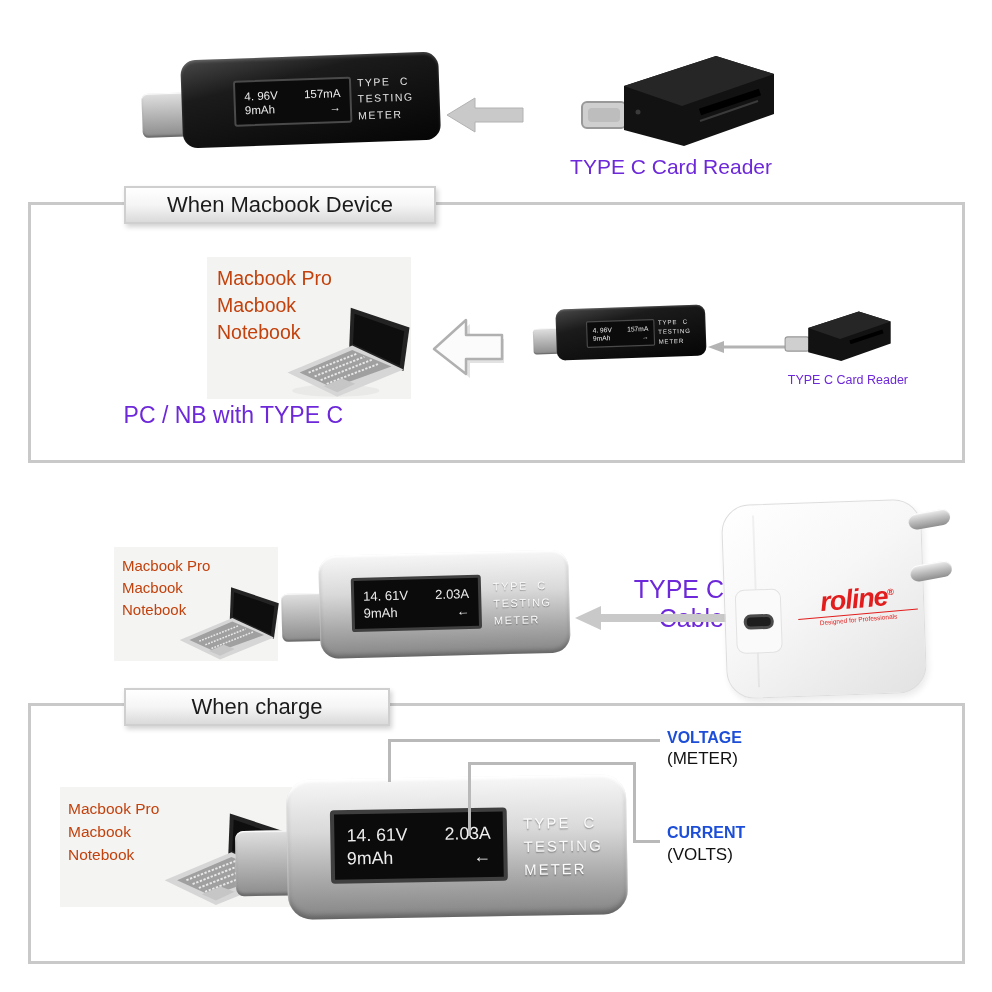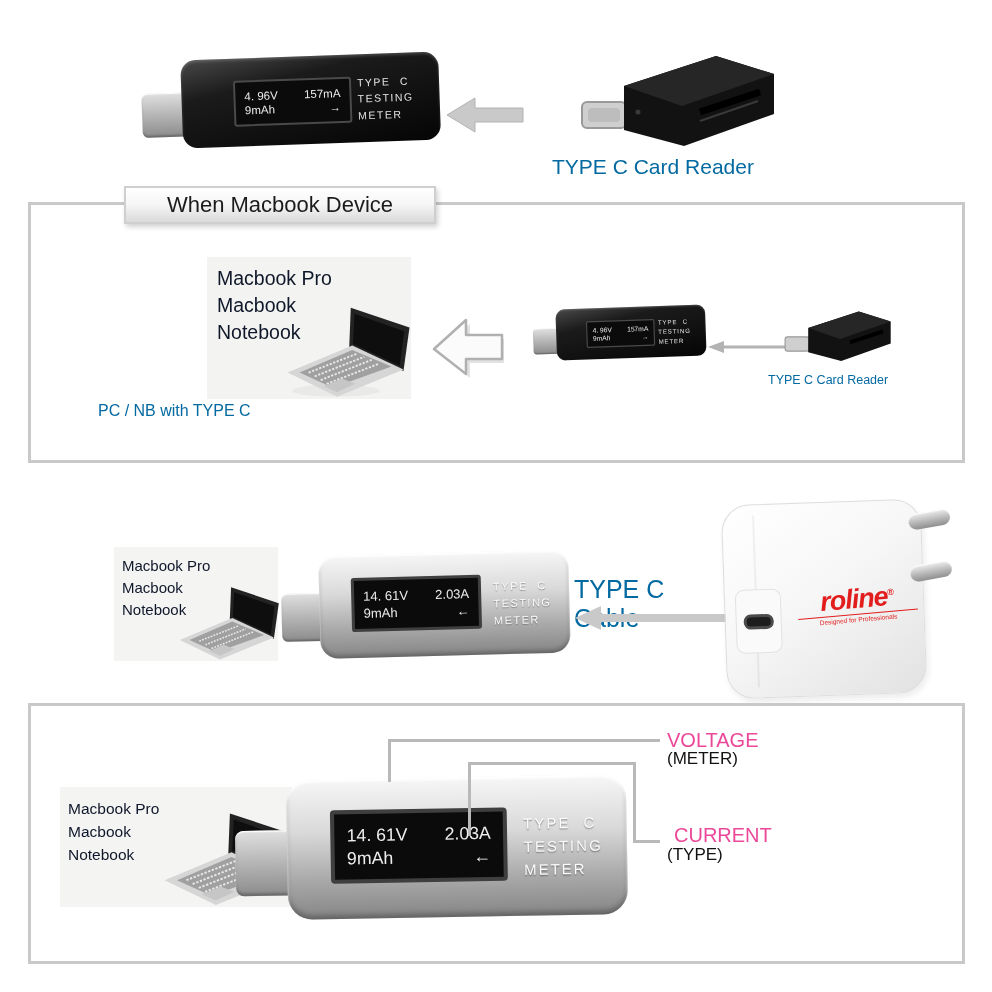--- a/index.html
+++ b/index.html
@@ -9,21 +9,21 @@
 
   
   .section-box{position:absolute;border:3px solid #c9c9c9;background:transparent;}
   .banner{position:absolute;height:34px;background:linear-gradient(180deg,#ffffff 0%,#f5f5f5 50%,#dadada 100%);
           border:2px solid #cfcfcf;box-shadow:2px 3px 5px rgba(0,0,0,.18);
           display:flex;align-items:center;justify-content:center;
           font-size:22px;color:#1b1b1b;z-index:8;}
 
   
   .panel{position:absolute;background:#f3f3f1;}
-  .panel .lines{position:absolute;color:#0f172a;}
+  .panel .lines{position:absolute;color:#c2410c;}
   .panel .lines div{white-space:nowrap;}
 
   
   .tester{position:absolute;transform-origin:top left;}
   .plug{position:absolute;border-radius:6px;background:linear-gradient(180deg,#e0e0e0 0%,#b9b9b9 45%,#8b8b8b 100%);
         box-shadow:inset 0 1px 1px #fff, inset 0 -2px 2px rgba(0,0,0,.25);}
   .display{position:absolute;background:#0b0b0b;border-radius:3px;display:flex;flex-direction:column;
            justify-content:center;box-sizing:border-box;color:#ededed;}
   .disp-row{display:flex;justify-content:space-between;padding:1px 9px;white-space:pre;}
   .flow-arrow{font-weight:bold;}
@@ -38,22 +38,22 @@
   .tester-silver .body{position:absolute;border-radius:18px;
         background:linear-gradient(180deg,#f7f7f7 0%,#d9d9d9 38%,#a9a9a9 72%,#858585 100%);
         box-shadow:inset 0 2px 2px #fff, inset 0 -3px 4px rgba(0,0,0,.25);}
   .tester-silver .display{border:3px solid #3f3f3f;}
   .tester-silver .meter-label{color:#fbfbfb;text-shadow:0 1px 1px rgba(0,0,0,.35);}
 
   
   .cline{position:absolute;background:#b9b9b9;z-index:6;}
 
   
-  .caption{position:absolute;color:#0369a1;text-align:left;}
-  .kv-title{position:absolute;font-weight:normal;font-size:20px;color:#ec4899;z-index:7;}
+  .caption{position:absolute;color:#6d28d9;text-align:right;}
+  .kv-title{position:absolute;font-weight:bold;font-size:16px;color:#1d4ed8;z-index:7;}
   .kv-sub{position:absolute;font-size:17px;color:#111;z-index:7;}
 
   
   .charger{position:absolute;width:198px;height:192px;border-radius:28px;
            background:linear-gradient(145deg,#ffffff 0%,#f7f7f7 45%,#e2e2e2 100%);
            border:1px solid #ddd;transform:rotate(-2deg);box-shadow:2px 4px 6px rgba(0,0,0,.08);}
   .charger .seam{position:absolute;left:30px;top:10px;bottom:10px;width:2px;background:rgba(0,0,0,.05);}
   .pin{position:absolute;width:42px;height:16px;border-radius:9px;
        background:linear-gradient(180deg,#efefef 0%,#bdbdbd 50%,#8f8f8f 100%);
        box-shadow:inset 0 1px 1px #fff;transform:rotate(-8deg);}
@@ -120,21 +120,21 @@
       <polygon points="6,86 92,50 160,82 72,118" fill="#d6d6d6"></polygon>
       <polygon points="22,86 92,56 144,78 66,106" fill="#a0a0a0"></polygon>
       <line x1="34" y1="86" x2="98" y2="61" stroke="#e8e8e8" stroke-width="2.5" stroke-dasharray="3 2"></line>
       <line x1="42" y1="91" x2="108" y2="65" stroke="#e8e8e8" stroke-width="2.5" stroke-dasharray="3 2"></line>
       <line x1="50" y1="96" x2="118" y2="69" stroke="#e8e8e8" stroke-width="2.5" stroke-dasharray="3 2"></line>
       <line x1="58" y1="101" x2="128" y2="74" stroke="#e8e8e8" stroke-width="2.5" stroke-dasharray="3 2"></line>
       <polygon points="54,104 78,94 96,101 72,112" fill="#c6c6c6"></polygon>
     </svg>
   </div>
 
-  <div class="caption" style="left:98px;top:402px;width:245px;font-size:16px;">PC / NB with TYPE C</div>
+  <div class="caption" style="left:98px;top:402px;width:245px;font-size:23px;">PC / NB with TYPE C</div>
 
   <svg class="abs" style="left:432px;top:314px;" width="76" height="70" viewBox="0 0 76 70">
     <polygon points="6,37 38,10 38,25 72,25 72,49 38,49 38,64" fill="#e2e2e2"></polygon>
     <polygon points="2,35 34,6 34,21 70,21 70,45 34,45 34,60" fill="#fbfbfb" stroke="#b0b0b0" stroke-width="2.5" stroke-linejoin="round"></polygon>
   </svg>
 
   <div class="tester tester-black" style="left:532px;top:307px;width:300px;height:100px;transform:rotate(-2deg) scale(0.58);">
     <div class="plug" style="left:0;top:38px;width:48px;height:44px;"></div>
     <div class="body" style="left:40px;top:6px;width:258px;height:88px;"></div>
     <div class="display" style="left:92px;top:28px;width:118px;height:46px;font-size:11.5px;">
@@ -206,32 +206,35 @@
     <div class="port-panel">
       <div class="port-slot"></div>
     </div>
     <div class="brand" style="left:72px;top:84px;width:120px;">
       <div class="name"><span>roline</span><span class="reg">®</span></div>
       <div class="tag">Designed for Professionals</div>
     </div>
   </div>
 
   <div class="section-box" style="left:28px;top:703px;width:931px;height:255px;"></div>
+  <div class="banner" style="left:124px;top:688px;width:262px;">
+    <span>When charge</span>
+  </div>
 
   <div class="cline" style="left:388px;top:739px;width:272px;height:3px;"></div>
   <div class="cline" style="left:388px;top:739px;width:3px;height:43px;"></div>
   <div class="cline" style="left:468px;top:762px;width:168px;height:3px;"></div>
   <div class="cline" style="left:468px;top:762px;width:3px;height:74px;"></div>
   <div class="cline" style="left:633px;top:762px;width:3px;height:81px;"></div>
   <div class="cline" style="left:633px;top:840px;width:27px;height:3px;"></div>
 
   <div class="kv-title" style="left:667px;top:729px;">VOLTAGE</div>
   <div class="kv-sub" style="left:667px;top:749px;">(METER)</div>
-  <div class="kv-title" style="left:667px;top:824px;margin-left:7px;">CURRENT</div>
-  <div class="kv-sub" style="left:667px;top:845px;">(TYPE)</div>
+  <div class="kv-title" style="left:667px;top:824px;">CURRENT</div>
+  <div class="kv-sub" style="left:667px;top:845px;">(VOLTS)</div>
 
   <div class="panel" style="left:60px;top:787px;width:232px;height:120px;background:#f4f4f3;">
     <div class="lines" style="left:8px;top:10px;font-size:15.5px;line-height:23px;">
       <div>Macbook Pro</div>
       <div>Macbook</div>
       <div>Notebook</div>
     </div>
     <svg style="position:absolute;right:0;bottom:0;" width="132" height="94" viewBox="0 0 170 120">
       <polygon points="90,0 168,26 160,84 88,52" fill="#232323"></polygon>
       <polygon points="95,8 161,31 155,77 93,48" fill="#0e0e0e"></polygon>

